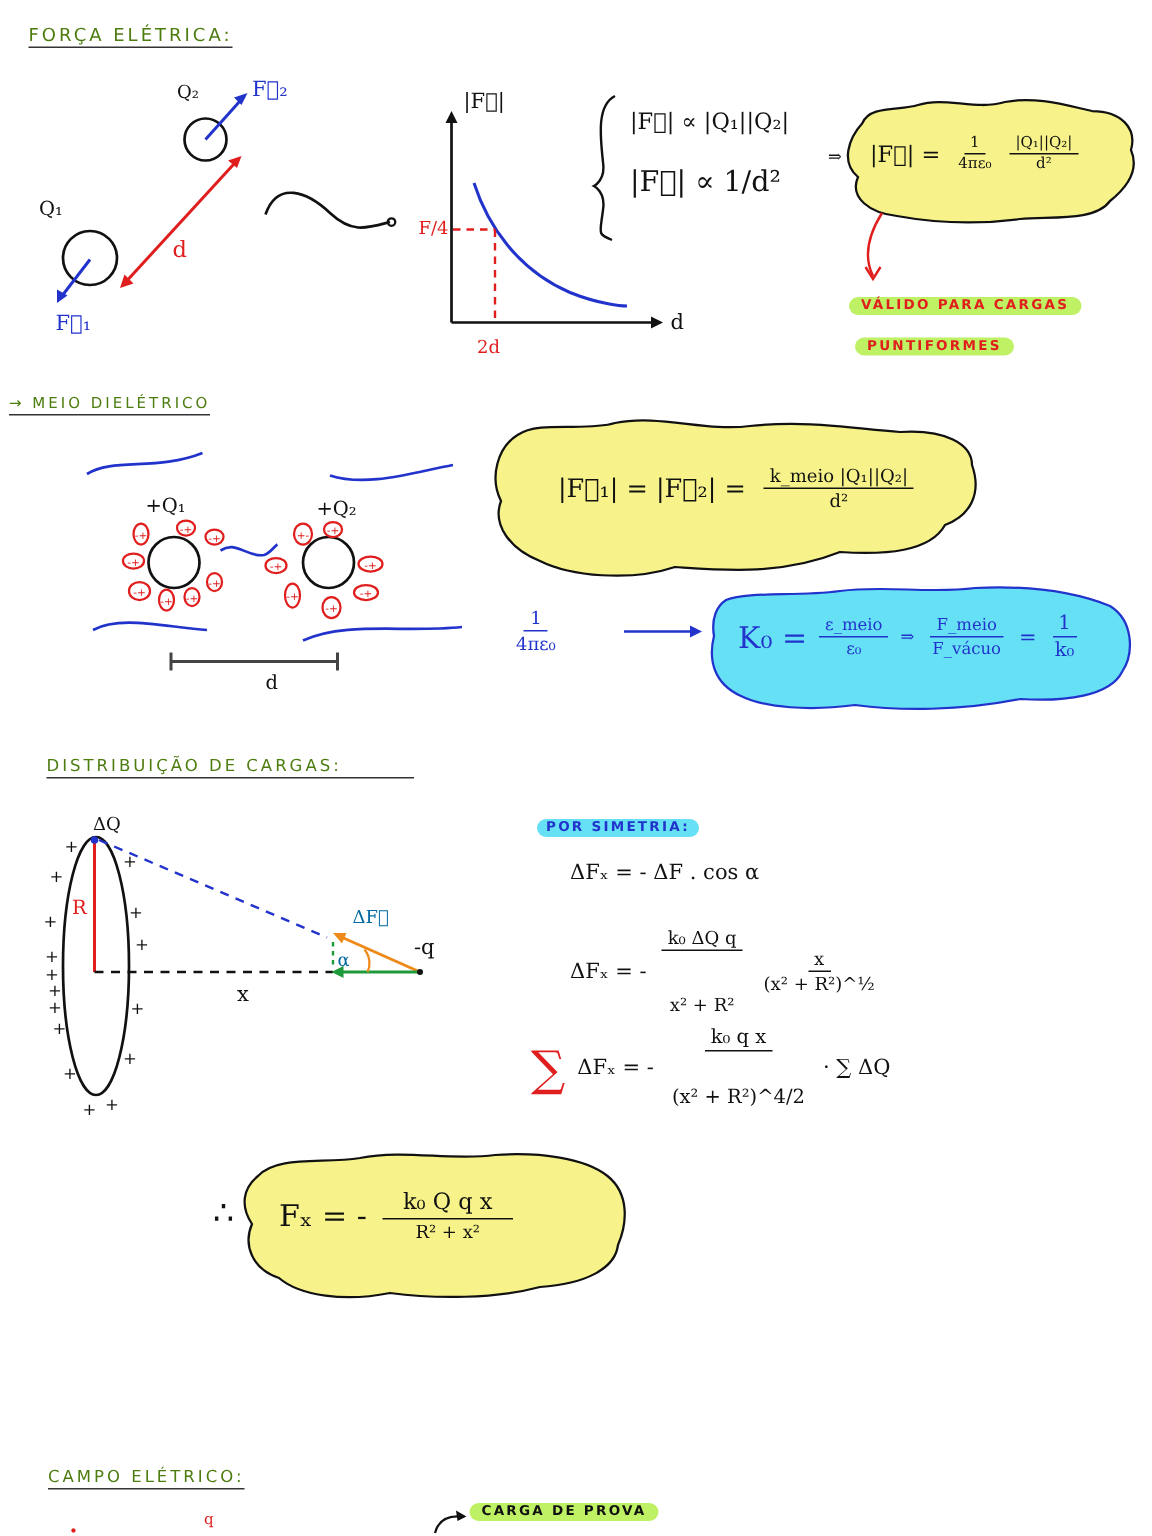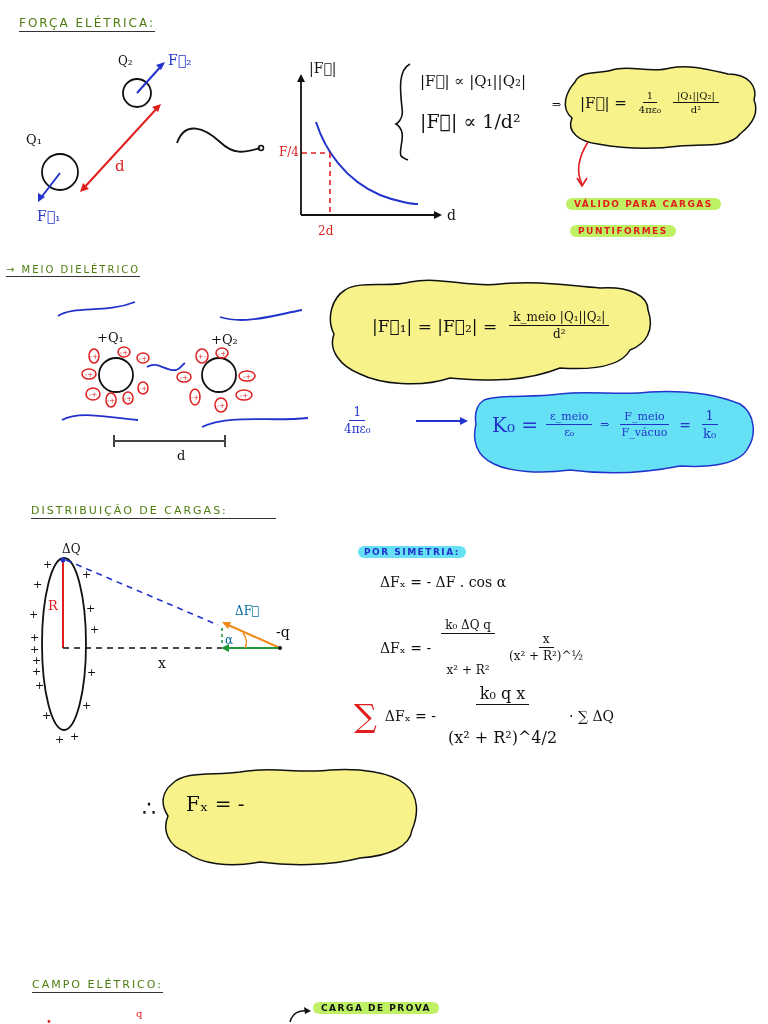--- a/index.html
+++ b/index.html
@@ -234,28 +234,32 @@
   </span>
   <span class="frac" style="font-size:12px;">
     <span class="num">x</span>
     <span class="den">(x² + R²)^½</span>
   </span>
 </div>
 
 <div class="abs math" style="left:354px; top:684px; font-size:14px; display:flex; align-items:center; gap:8px;">
   <span class="red" style="font-size:32px;">∑</span>
   <span>ΔFₓ = -</span>
-  <span class="frac" style="font-size:16px;gap:22px;">
+  <span class="frac" style="font-size:13px;gap:22px;">
     <span class="num">k₀ q x</span>
     <span class="den">(x² + R²)^4/2</span>
   </span>
   <span>· ∑ ΔQ</span>
 </div>
 
 <div class="abs math" style="left:142px; top:796px; font-size:22px;">∴</div>
 <div class="abs math" style="left:186px; top:792px; font-size:20px; display:flex; align-items:center; gap:10px;">
   <span>Fₓ = -</span>
+  <span class="frac" style="font-size:15px;">
+    <span class="num" style="padding:0 14px 2px;">k₀ Q q x</span>
+    <span class="den" style="font-size:12px;">R² + x²</span>
+  </span>
 </div>
 
 <div class="abs head" style="left:32px; top:978px; font-size:11px;">CAMPO ELÉTRICO:</div>
 <div class="abs caps hl-yellow" style="left:313px; top:1002px; color:#111;">CARGA DE PROVA</div>
 <div class="abs red" style="left:46px; top:1016px; font-size:10px;">•</div>
 <div class="abs red math" style="left:136px; top:1008px; font-size:10px;">q</div>
 
 </body></html>

